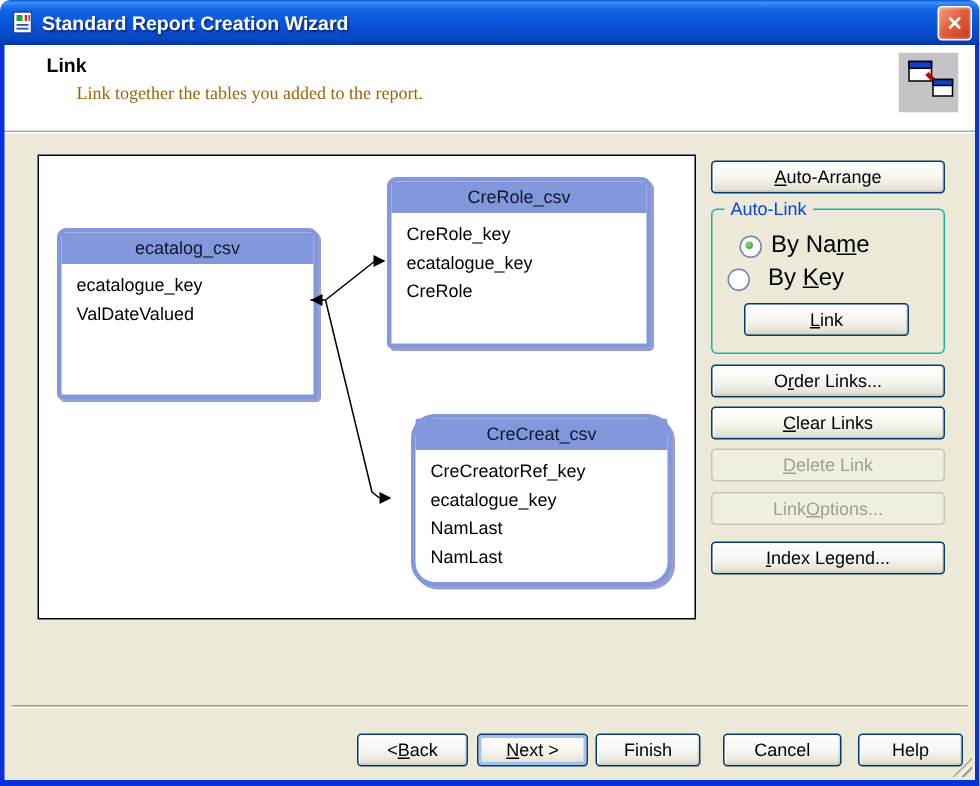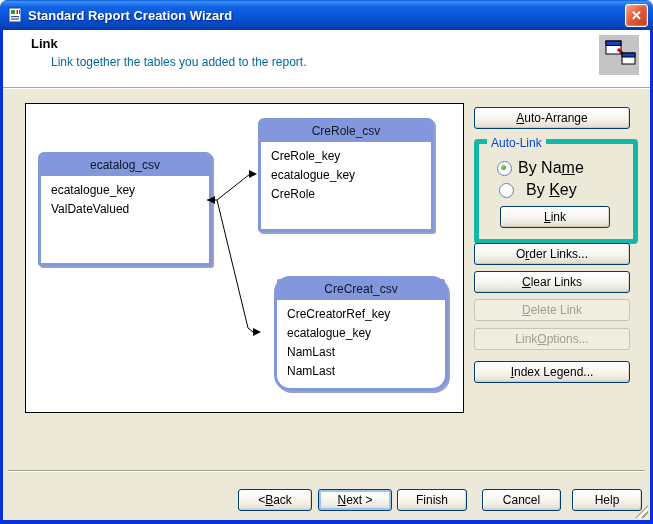--- a/index.html
+++ b/index.html
@@ -22,21 +22,21 @@
   .titlebar-text{color:#fff;font-size:13px;font-weight:bold;text-shadow:1px 1px 1px rgba(10,20,60,.6);}
   .close-btn{position:absolute;right:5px;top:4px;width:21px;height:21px;border:1px solid #fff;
     border-radius:3px;background:linear-gradient(135deg,#F4A183 0%,#E3603E 45%,#C03A1D 100%);
     color:#fff;font-size:13px;font-weight:bold;display:flex;align-items:center;justify-content:center;
     box-shadow:inset 0 0 2px rgba(255,255,255,.7);cursor:default;line-height:1;}
 
   
   .header{position:absolute;left:3px;top:30px;width:647px;height:57px;background:#fff;
     border-bottom:1px solid #A8A8A8;box-shadow:0 1px 0 #fff;z-index:10;}
   .header-title{position:absolute;left:28px;top:6px;font-size:13px;font-weight:bold;color:#000;}
-  .header-sub{position:absolute;left:48px;top:25px;font-size:12px;color:#0369a1;}
+  .header-sub{position:absolute;left:48px;top:25px;font-size:12px;color:#a16207;font-family:Liberation Serif, serif;}
   .header-art{position:absolute;right:11px;top:5px;width:40px;height:40px;}
 
   
   .canvas{position:absolute;left:25px;top:103px;width:437px;height:308px;background:#fff;
     border:1px solid #000;z-index:5;}
   .canvas svg.links{position:absolute;left:0;top:0;pointer-events:none;}
 
   .dbtable{position:absolute;background:#fff;border:3px solid var(--table_header,#8397DC);
     border-radius:6px 6px 3px 3px;box-shadow:2px 2px 0 var(--table_shadow,#97A0CF);}
   .dbtable-header{height:21px;line-height:21px;background:var(--table_header,#8397DC);
@@ -50,21 +50,21 @@
     font-family:"Liberation Sans",sans-serif;font-size:12px;color:#000;
     display:flex;align-items:center;justify-content:center;
     box-shadow:inset 1px 1px 0 #fff, inset -1px -1px 0 rgba(180,170,140,.35);cursor:default;}
   .xpbtn.focused{box-shadow:inset 0 0 0 2px var(--focus_ring,#9EC3EE);}
   .xpbtn.disabled{background:#F0EEE1;border-color:#C8C5B5;color:var(--disabled_text,#A0A090);
     box-shadow:none;}
   .xpbtn u{text-decoration:underline;}
 
   
   .groupbox{position:absolute;left:474px;top:139px;width:154px;height:95px;
-    border:5px solid #14b8a6;border-radius:4px;}
+    border:1px solid #14b8a6;border-radius:4px;}
   .groupbox-label{position:absolute;left:8px;top:-8px;background:var(--dialog_bg,#ECE9D8);
     padding:0 4px;font-size:12px;color:var(--group_label,#0646D6);}
   .radio-row{position:absolute;display:flex;align-items:center;gap:6px;font-size:16px;color:#000;}
   .radio{width:13px;height:13px;border-radius:50%;border:1px solid #6A87A8;
     background:radial-gradient(circle at 35% 35%,#FFFFFF 55%,#DDE4EA);position:relative;flex:none;}
   .radio.checked::after{content:"";position:absolute;left:3px;top:3px;width:5px;height:5px;
     border-radius:50%;background:radial-gradient(circle at 35% 35%,#8FD37E,var(--radio_dot,#2F9A2B));}
   .radio-row u{text-decoration:underline;}
 
   .separator{position:absolute;left:8px;top:470px;width:637px;height:0;
@@ -145,21 +145,21 @@
   </div>
 
   <button class="xpbtn" style="left:474px;top:107px;width:156px;"><u>A</u>uto-Arrange</button>
 
   <div class="groupbox">
     <span class="groupbox-label">Auto-Link</span>
     <div class="radio-row" style="left:18px;top:15px;">
       <span class="radio checked"></span>
       <span>By Na<u>m</u>e</span>
     </div>
-    <div class="radio-row" style="left:20px;top:37px;gap:12px;">
+    <div class="radio-row" style="left:10px;top:37px;gap:12px;">
       <span class="radio"></span>
       <span>By <u>K</u>ey</span>
     </div>
     <button class="xpbtn" style="left:21px;top:62px;width:110px;"><u>L</u>ink</button>
   </div>
 
   <button class="xpbtn" style="left:474px;top:243px;width:156px;">O<u>r</u>der Links...</button>
   <button class="xpbtn" style="left:474px;top:271px;width:156px;"><u>C</u>lear Links</button>
   <button class="xpbtn disabled" style="left:474px;top:299px;width:156px;"><u>D</u>elete Link</button>
   <button class="xpbtn disabled" style="left:474px;top:328px;width:156px;">Link <u>O</u>ptions...</button>

